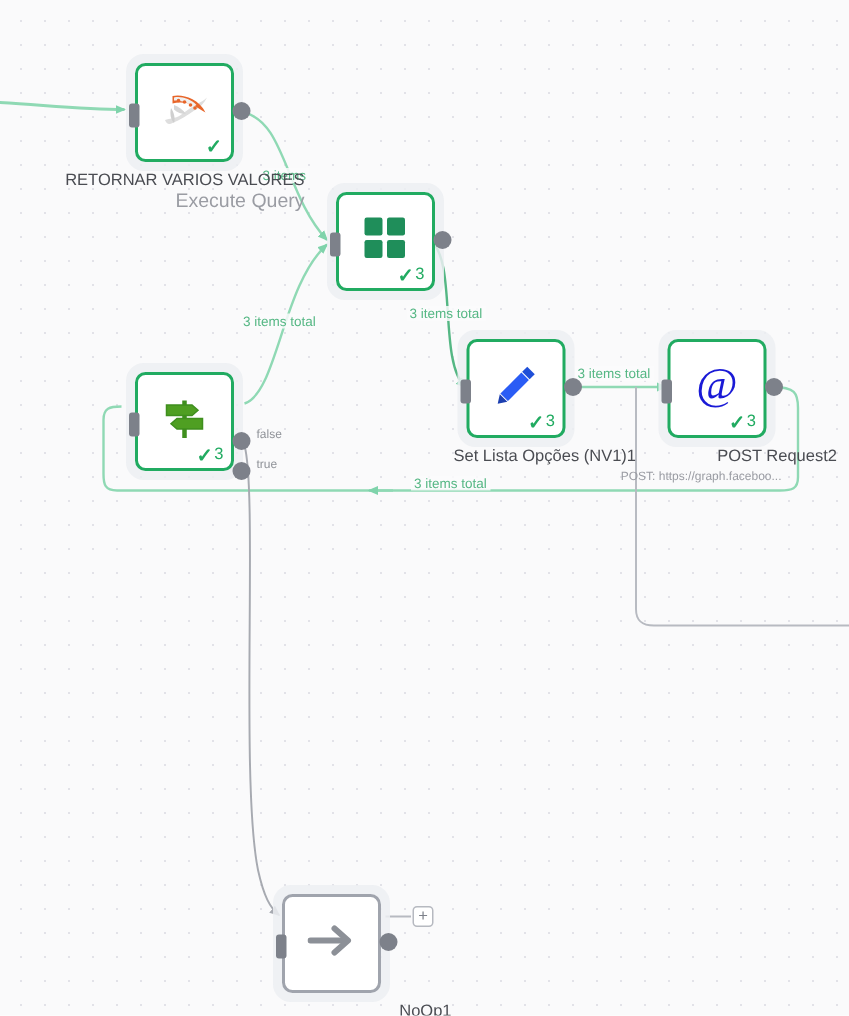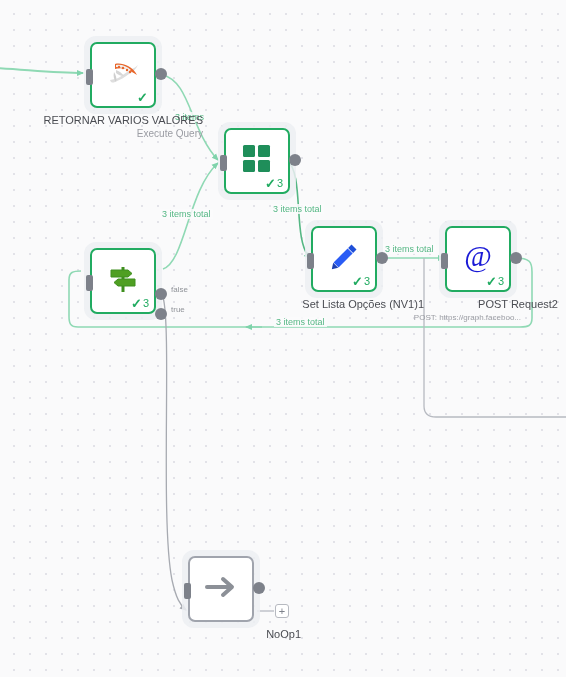--- a/index.html
+++ b/index.html
@@ -124,21 +124,21 @@
     text-align: right;
     pointer-events: none;
   }
   .node-title {
     font-size: 11px;
     color: #4a4c52;
     line-height: 13px;
     font-family: "Liberation Sans", sans-serif;
   }
   .node-subtitle {
-    font-size: 10px;
+    font-size: 13px;
     color: #9a9ca3;
     line-height: 12px;
     margin-top: 1px;
     font-family: "Liberation Sans", sans-serif;
   }
   .node-subtitle.url {
     font-size: 8px;
     overflow: hidden;
     white-space: nowrap;
     text-overflow: ellipsis;
@@ -335,21 +335,21 @@
       </div>
     </div>
     <div class="port-in"></div>
     <div class="port-out"></div>
     <div class="node-caption">
       <div class="node-title">POST Request2</div>
       <div class="node-subtitle url">POST: https://graph.faceboo...</div>
     </div>
   </div>
 
-  <div class="node pending" style="left:188px; top:556px;">
+  <div class="node pending" style="left:188px; top:596px;">
     <div class="node-halo"></div>
     <div class="node-box">
       <div class="node-icon">
         <svg width="32" height="26" viewBox="0 0 32 26">
           <path d="M2 13 H24" stroke="#8c9097" stroke-width="4" stroke-linecap="round" fill="none"></path>
           <path d="M18 5 L27 13 L18 21" stroke="#8c9097" stroke-width="4" stroke-linecap="round" stroke-linejoin="round" fill="none"></path>
         </svg>
       </div>
     </div>
     <div class="port-in"></div>

